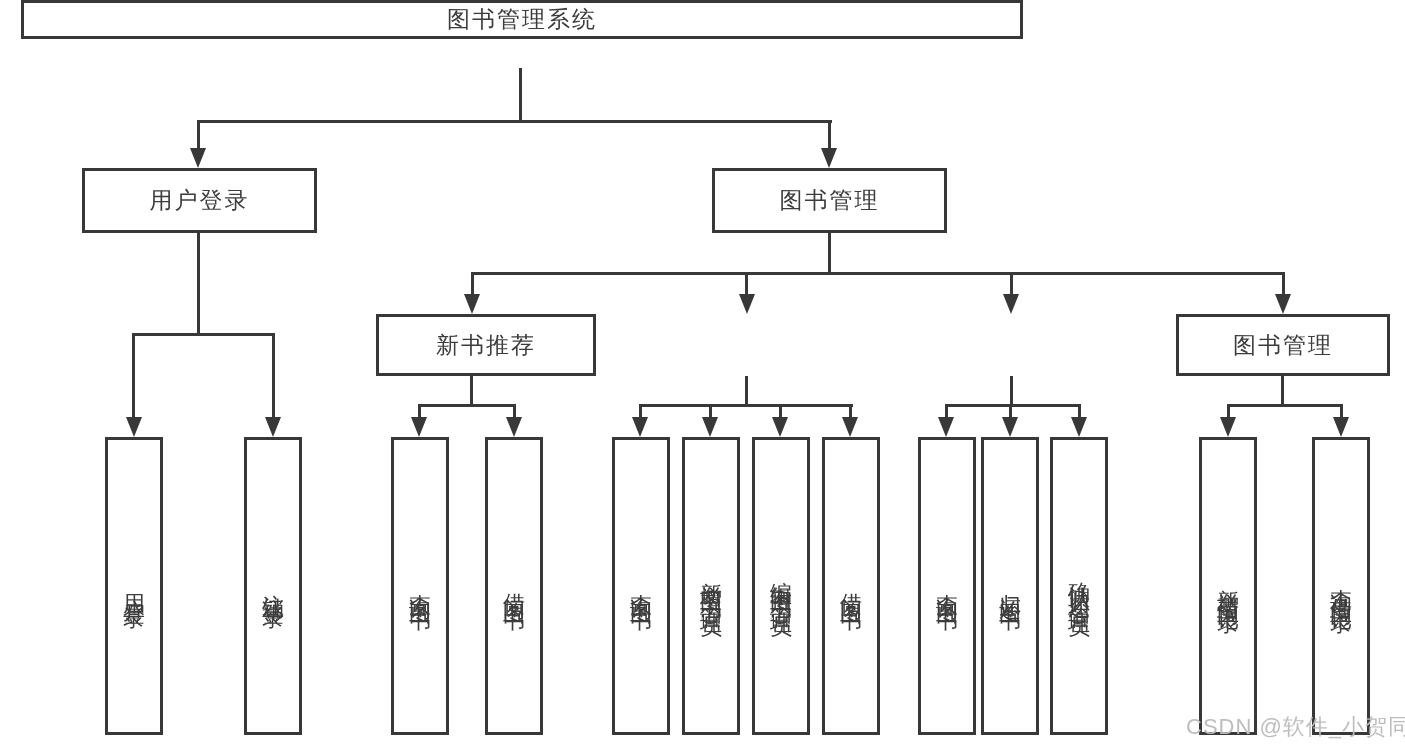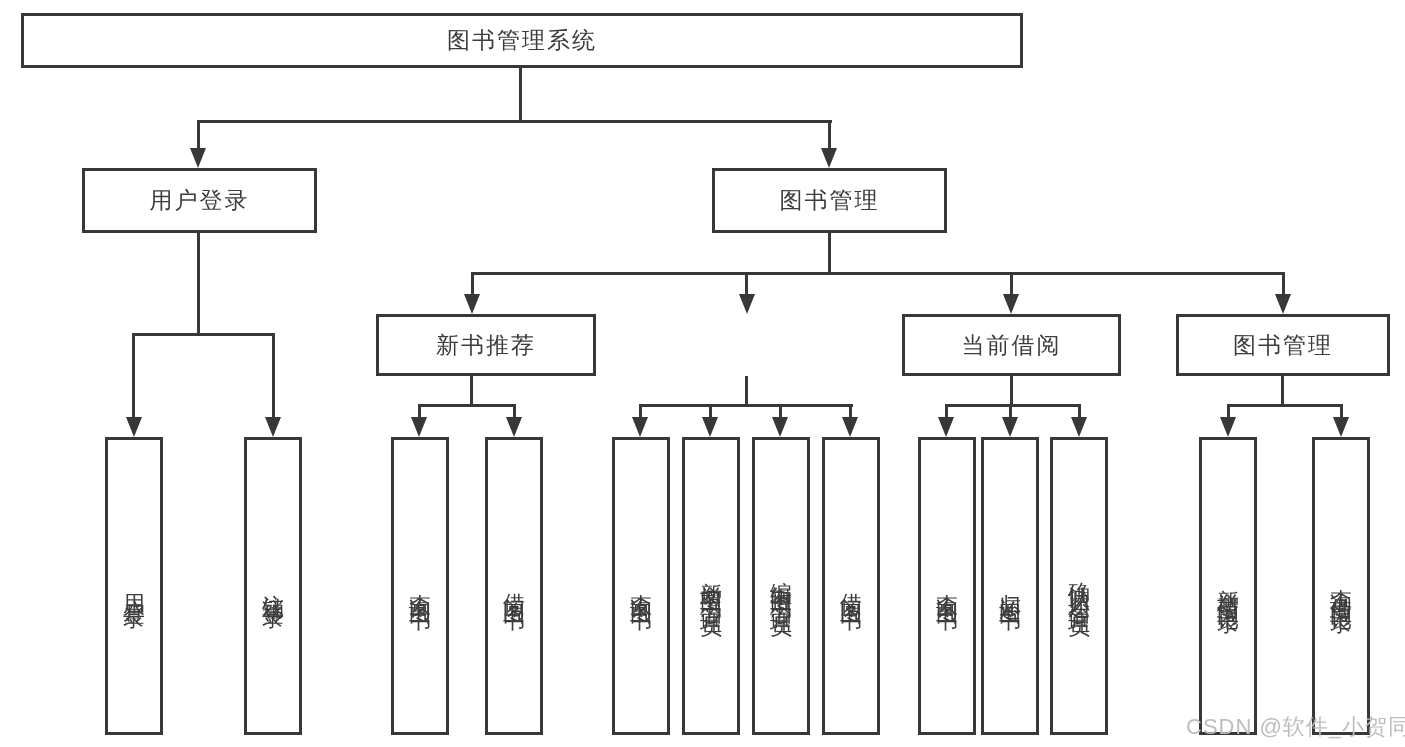--- a/index.html
+++ b/index.html
@@ -25,21 +25,21 @@
   .watermark{
     position:absolute;left:1186px;top:712px;font-size:22px;color:#bdbdbd;
     letter-spacing:1px;white-space:nowrap;
   }
 </style>
 </head>
 <body>
 
 <div id="canvas">
 
-  <div class="box" style="left:21px;top:13px;width:1002px;height:55px;align-items:center;">
+  <div class="box" style="left:21px;top:0;width:1002px;height:39px;align-items:center;">
     <span class="hlabel">图书管理系统</span>
   </div>
 
   <div class="line" style="left:519px;top:68px;width:3px;height:54px;"></div>
   <div class="line" style="left:198px;top:120px;width:634px;height:3px;"></div>
   <div class="line" style="left:197px;top:120px;width:3px;height:30px;"></div>
   <div class="arrow" style="left:190px;top:148px;"></div>
   <div class="line" style="left:828px;top:120px;width:3px;height:30px;"></div>
   <div class="arrow" style="left:821px;top:148px;"></div>
 
@@ -63,23 +63,20 @@
   <div class="arrow" style="left:464px;top:294px;"></div>
   <div class="line" style="left:745px;top:272px;width:3px;height:24px;"></div>
   <div class="arrow" style="left:739px;top:294px;"></div>
   <div class="line" style="left:1010px;top:272px;width:3px;height:24px;"></div>
   <div class="arrow" style="left:1003px;top:294px;"></div>
   <div class="line" style="left:1282px;top:272px;width:3px;height:24px;"></div>
   <div class="arrow" style="left:1275px;top:294px;"></div>
 
   <div class="box" style="left:376px;top:314px;width:220px;height:62px;">
     <span class="hlabel">新书推荐</span>
-  </div>
-  <div class="box" style="left:902px;top:314px;width:219px;height:62px;">
-    <span class="hlabel">当前借阅</span>
   </div>
   <div class="box" style="left:1176px;top:314px;width:214px;height:62px;">
     <span class="hlabel">图书管理</span>
   </div>
 
   <div class="line" style="left:470px;top:376px;width:3px;height:31px;"></div>
   <div class="line" style="left:418px;top:404px;width:98px;height:3px;"></div>
   <div class="line" style="left:418px;top:404px;width:3px;height:15px;"></div>
   <div class="arrow" style="left:411px;top:417px;"></div>
   <div class="line" style="left:513px;top:404px;width:3px;height:15px;"></div>

